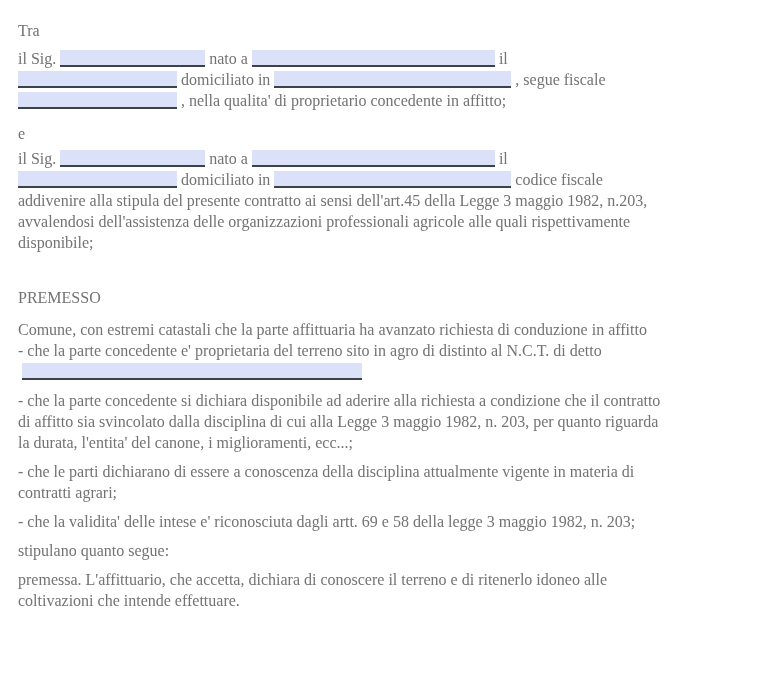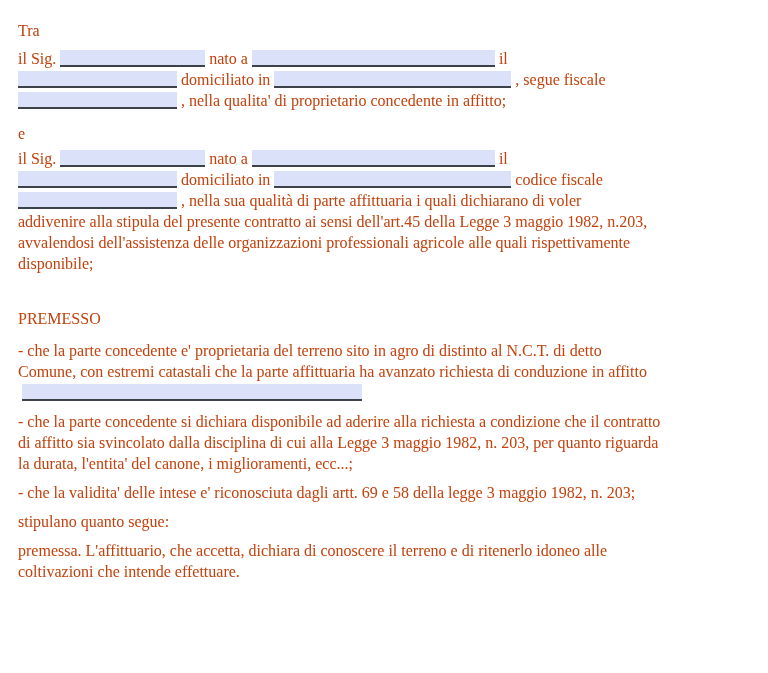--- a/index.html
+++ b/index.html
@@ -7,21 +7,21 @@
     padding: 0;
     background: #ffffff;
   }
   .doc {
     width: 768px;
     height: 673px;
     box-sizing: border-box;
     padding: 20px 18px 1px 18px;
     font-family: "Liberation Serif", "DejaVu Serif", serif;
     font-size: 16px;
-    color: #c2410c;
+    color: #737373;
     overflow: hidden;
   }
   .line {
     height: 21px;
     line-height: 21px;
     white-space: nowrap;
   }
   .para-word {
     margin-bottom: 7px;
   }
@@ -76,44 +76,45 @@
 
   <div class="line para-word" id="e-word">e</div>
 
   <div class="fblock">
     <div class="line">
       <span>il Sig.</span><span class="field w145"></span><span>nato a</span><span class="field w243"></span><span>il</span>
     </div>
     <div class="line">
       <span class="field w159 lead"></span><span>domiciliato in</span><span class="field w237"></span><span>codice fiscale</span>
     </div>
-    <div class="line">
-      <span class="field w159 lead"></span><span>, nella sua qualità di parte affittuaria i quali dichiarano di voler</span>
-    </div>
     <div class="line">addivenire alla stipula del presente contratto ai sensi dell'art.45 della Legge 3 maggio 1982, n.203,</div>
     <div class="line">avvalendosi dell'assistenza delle organizzazioni professionali agricole alle quali rispettivamente</div>
     <div class="line">disponibile;</div>
   </div>
 
   <div class="heading">PREMESSO</div>
 
   <div class="para">
+    <div class="line">Comune, con estremi catastali che la parte affittuaria ha avanzato richiesta di conduzione in affitto</div>
     <div class="line">- che la parte concedente e' proprietaria del terreno sito in agro di distinto al N.C.T. di detto</div>
-    <div class="line">Comune, con estremi catastali che la parte affittuaria ha avanzato richiesta di conduzione in affitto</div>
     <div class="line">
       <span class="field w340"></span>
     </div>
   </div>
 
   <div class="para">
     <div class="line">- che la parte concedente si dichiara disponibile ad aderire alla richiesta a condizione che il contratto</div>
     <div class="line">di affitto sia svincolato dalla disciplina di cui alla Legge 3 maggio 1982, n. 203, per quanto riguarda</div>
     <div class="line">la durata, l'entita' del canone, i miglioramenti, ecc...;</div>
   </div>
 
+  <div class="para">
+    <div class="line">- che le parti dichiarano di essere a conoscenza della disciplina attualmente vigente in materia di</div>
+    <div class="line">contratti agrari;</div>
+  </div>
 
   <div class="para">
     <div class="line">- che la validita' delle intese e' riconosciuta dagli artt. 69 e 58 della legge 3 maggio 1982, n. 203;</div>
   </div>
 
   <div class="para">
     <div class="line">stipulano quanto segue:</div>
   </div>
 
   <div class="para">

